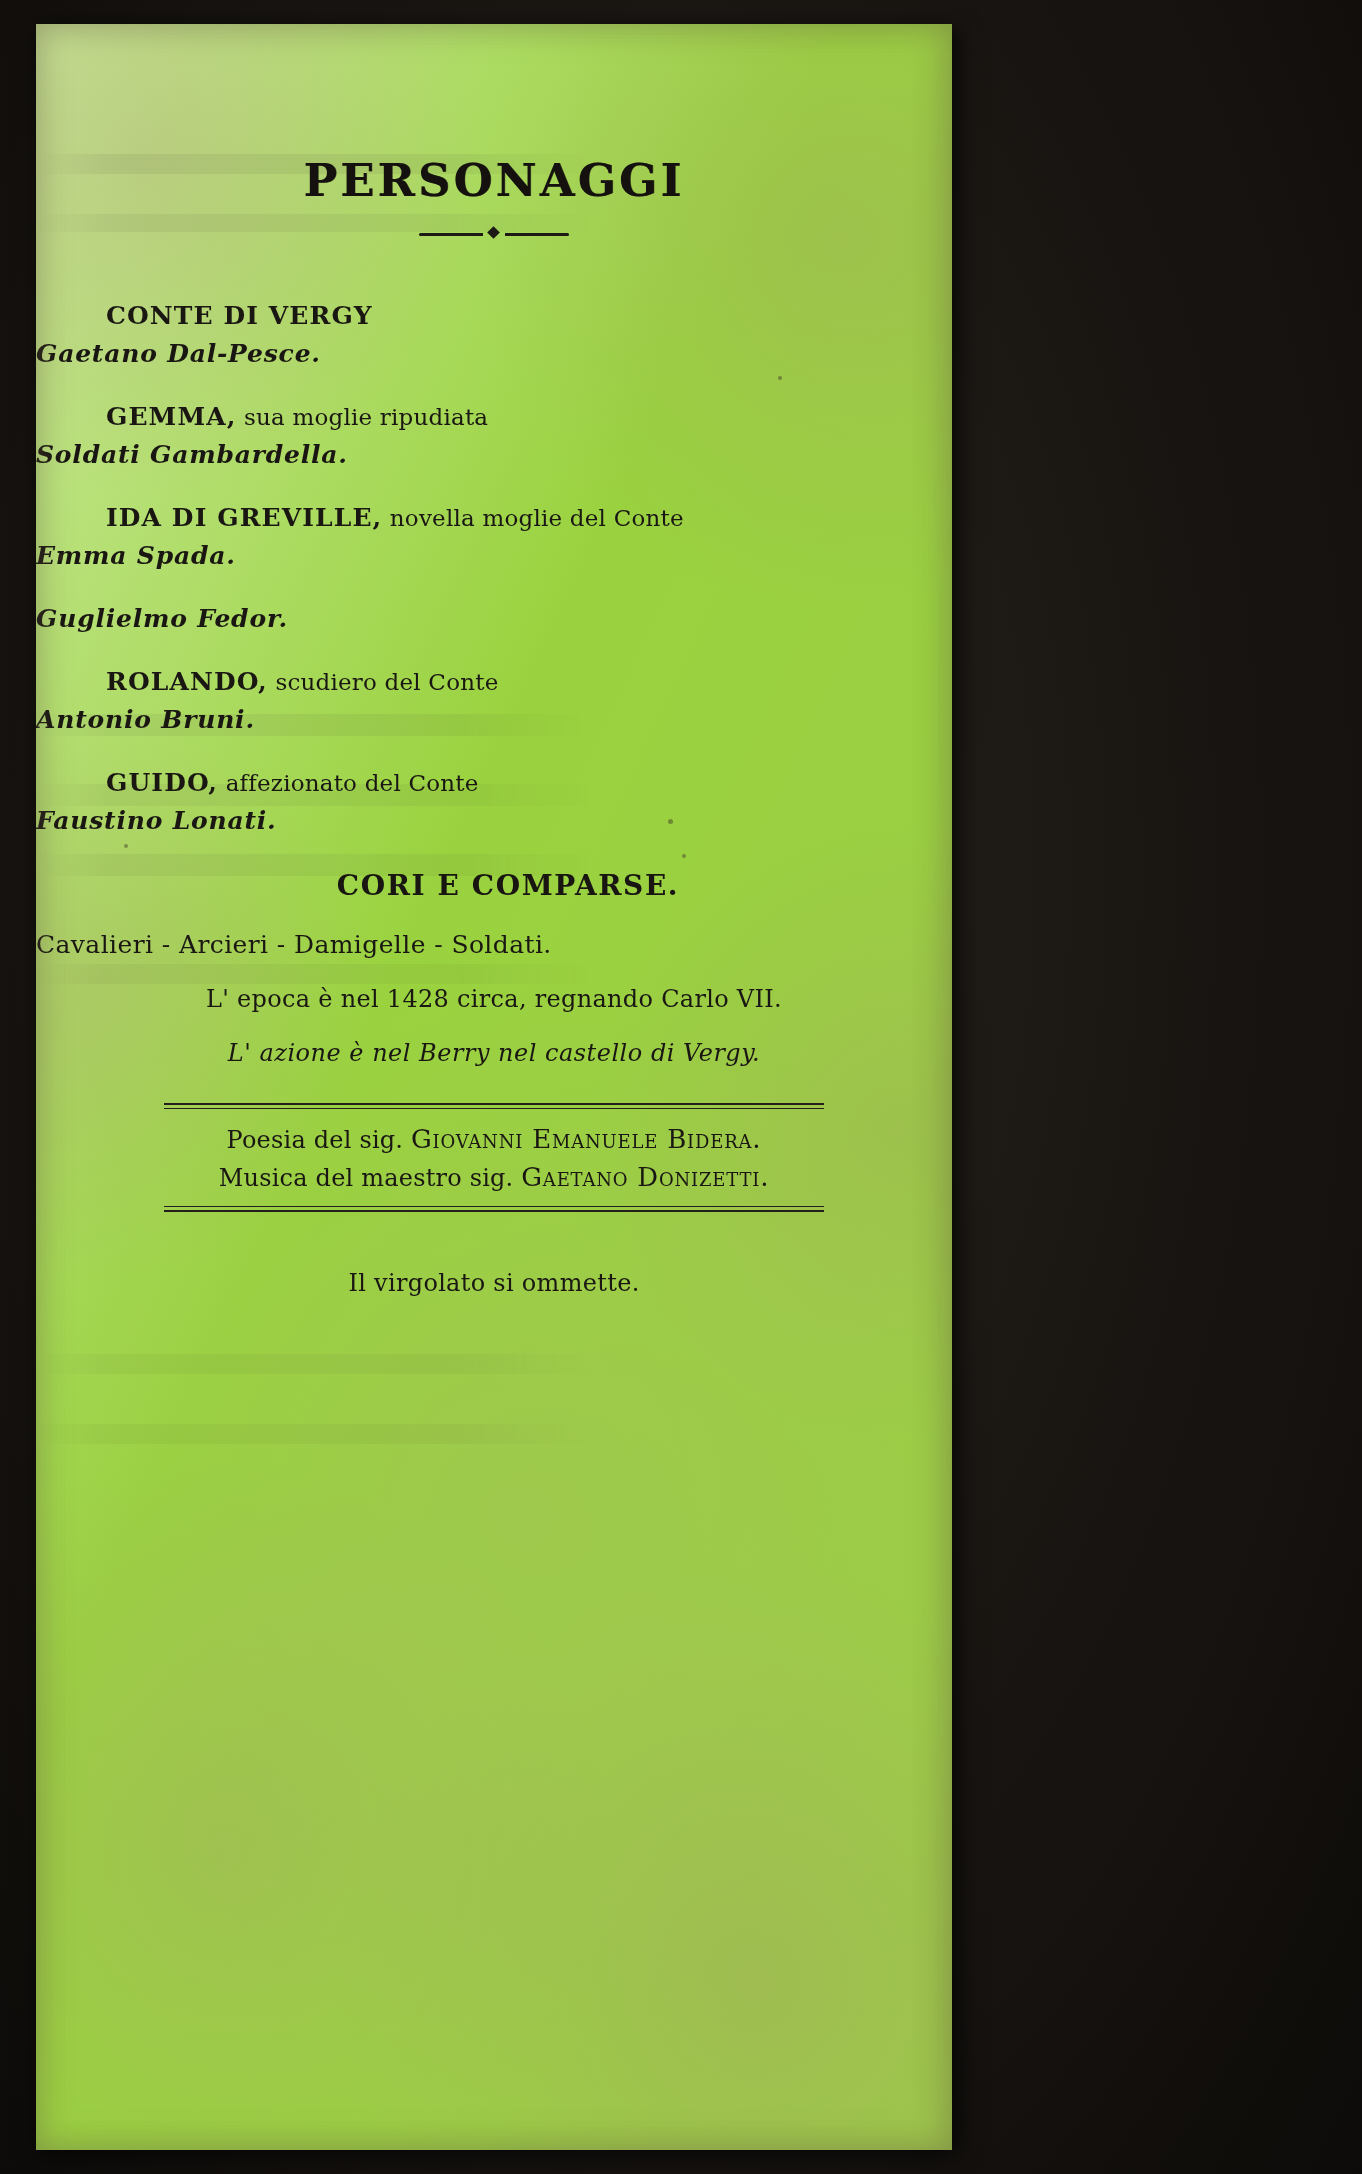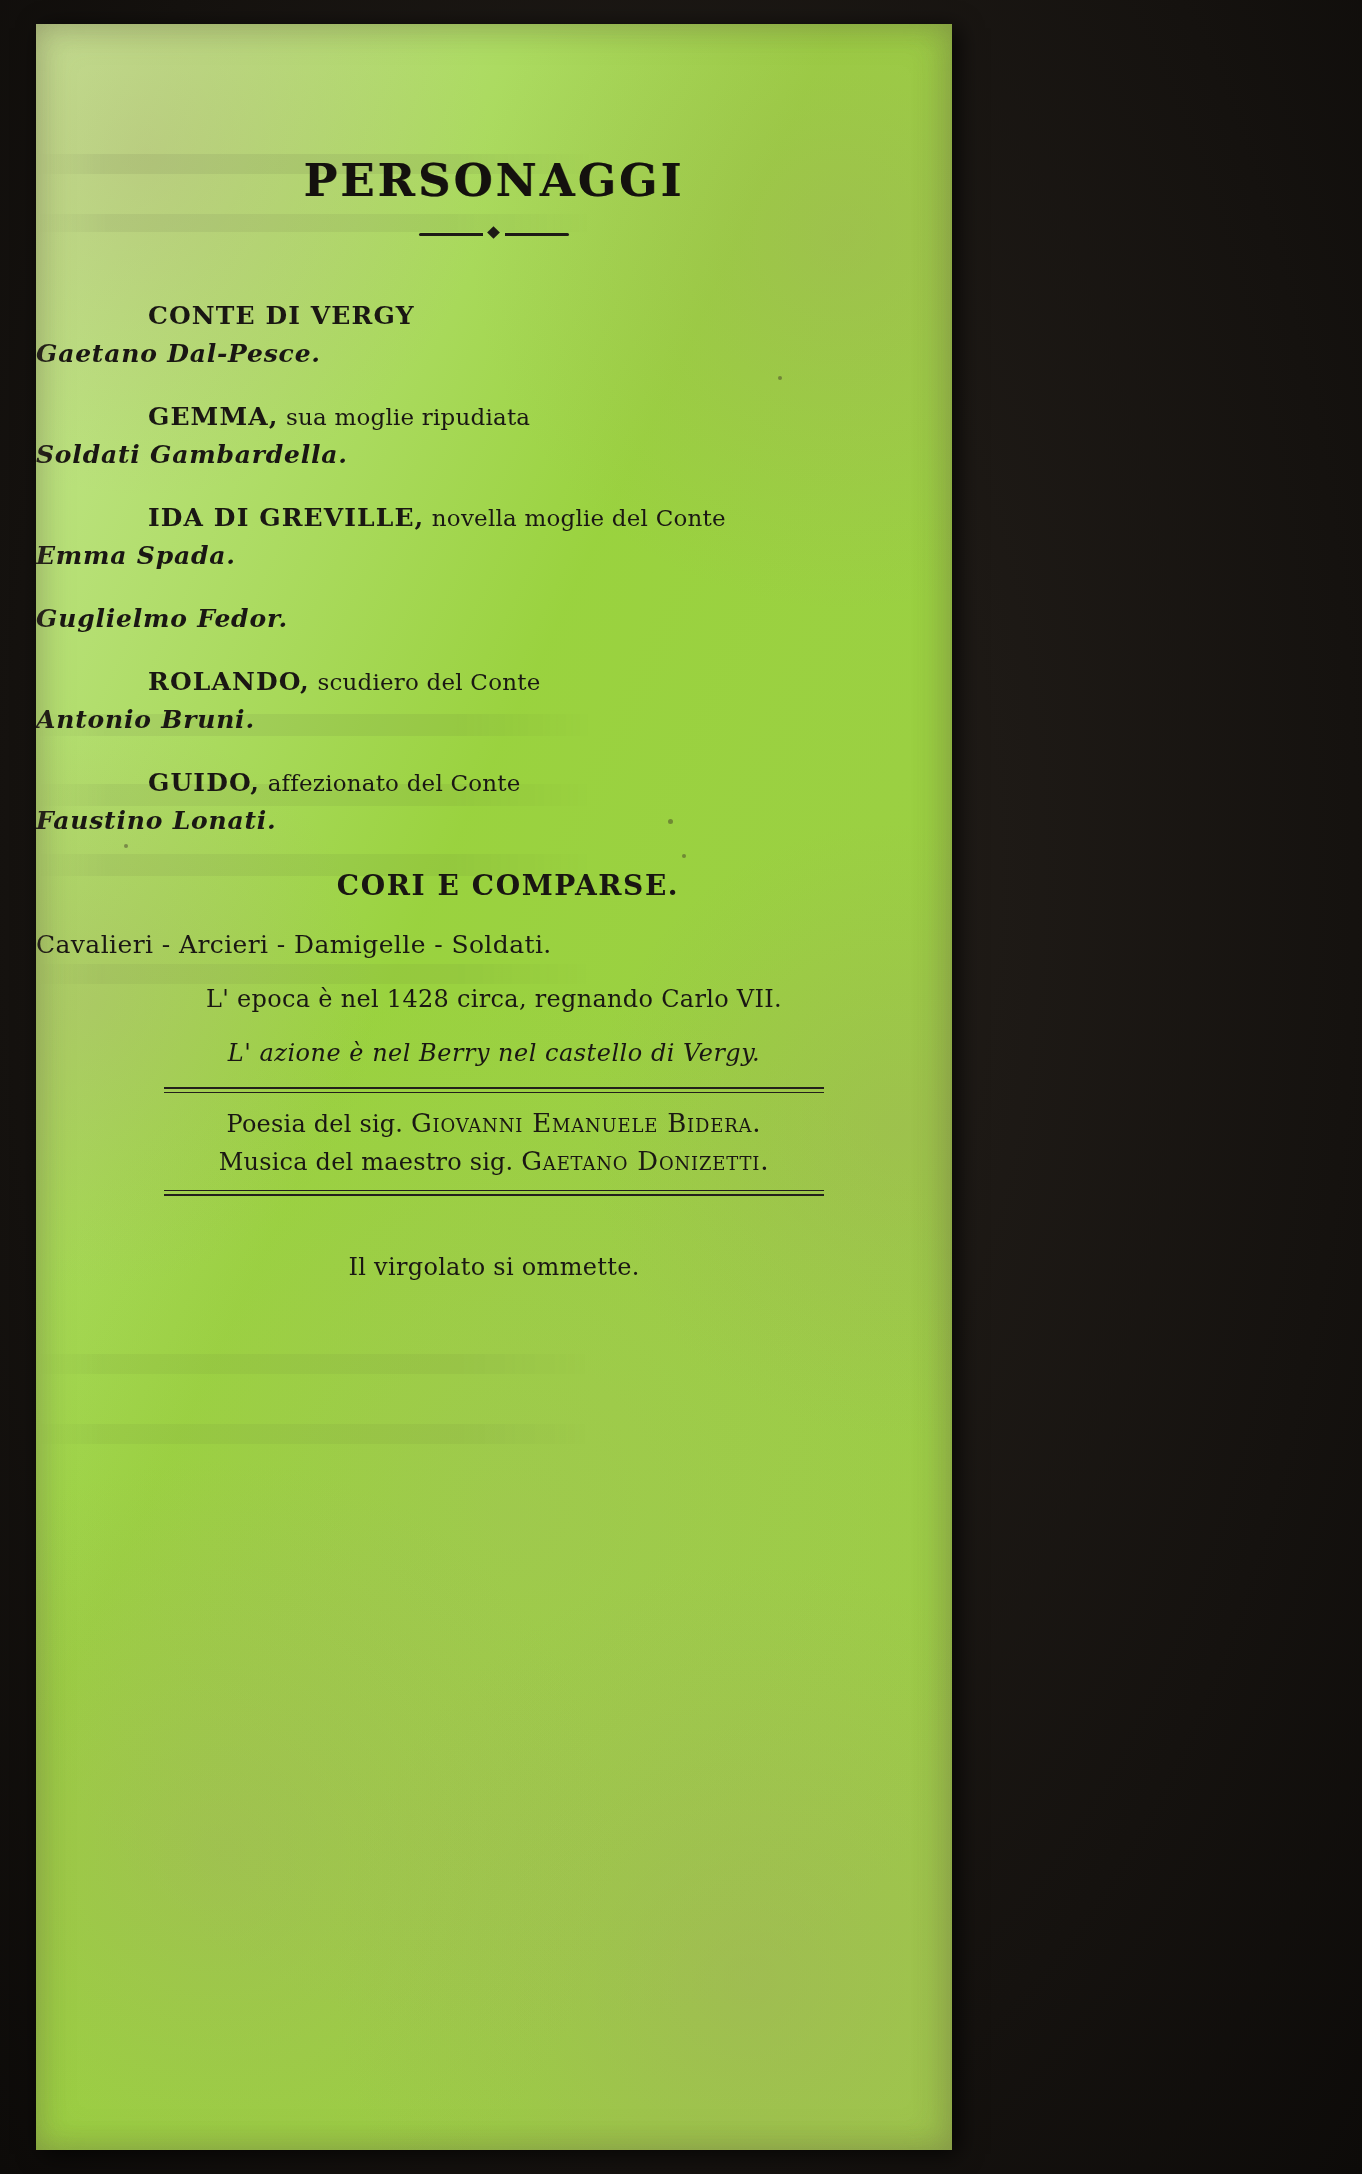--- a/index.html
+++ b/index.html
@@ -136,21 +136,21 @@
 
   .cast-list { margin-top: 58px; }
 
   .cast-entry { margin-bottom: 34px; }
 
   .role-line {
     font-family: "DejaVu Serif", serif;
     font-size: 25px;
     font-weight: 600;
     letter-spacing: 0.3px;
-    padding-left: 112px;
+    padding-left: 70px;
     color: #1a1713;
     white-space: nowrap;
   }
   .role-name {
     font-weight: 700;
     letter-spacing: 1.1px;
   }
   .role-desc {
     font-weight: 400;
     font-size: 23px;
@@ -197,21 +197,21 @@
     font-family: "DejaVu Serif", serif;
     font-style: italic;
     font-size: 24px;
     letter-spacing: 0.5px;
     margin-top: 26px;
     color: #1a1713;
   }
 
   
   .credits-block {
-    margin: 20px auto 0 auto;
+    margin: 36px auto 0 auto;
     width: 660px;
   }
   .double-rule {
     position: relative;
     height: 7px;
   }
   .double-rule::before,
   .double-rule::after {
     content: "";
     position: absolute;

